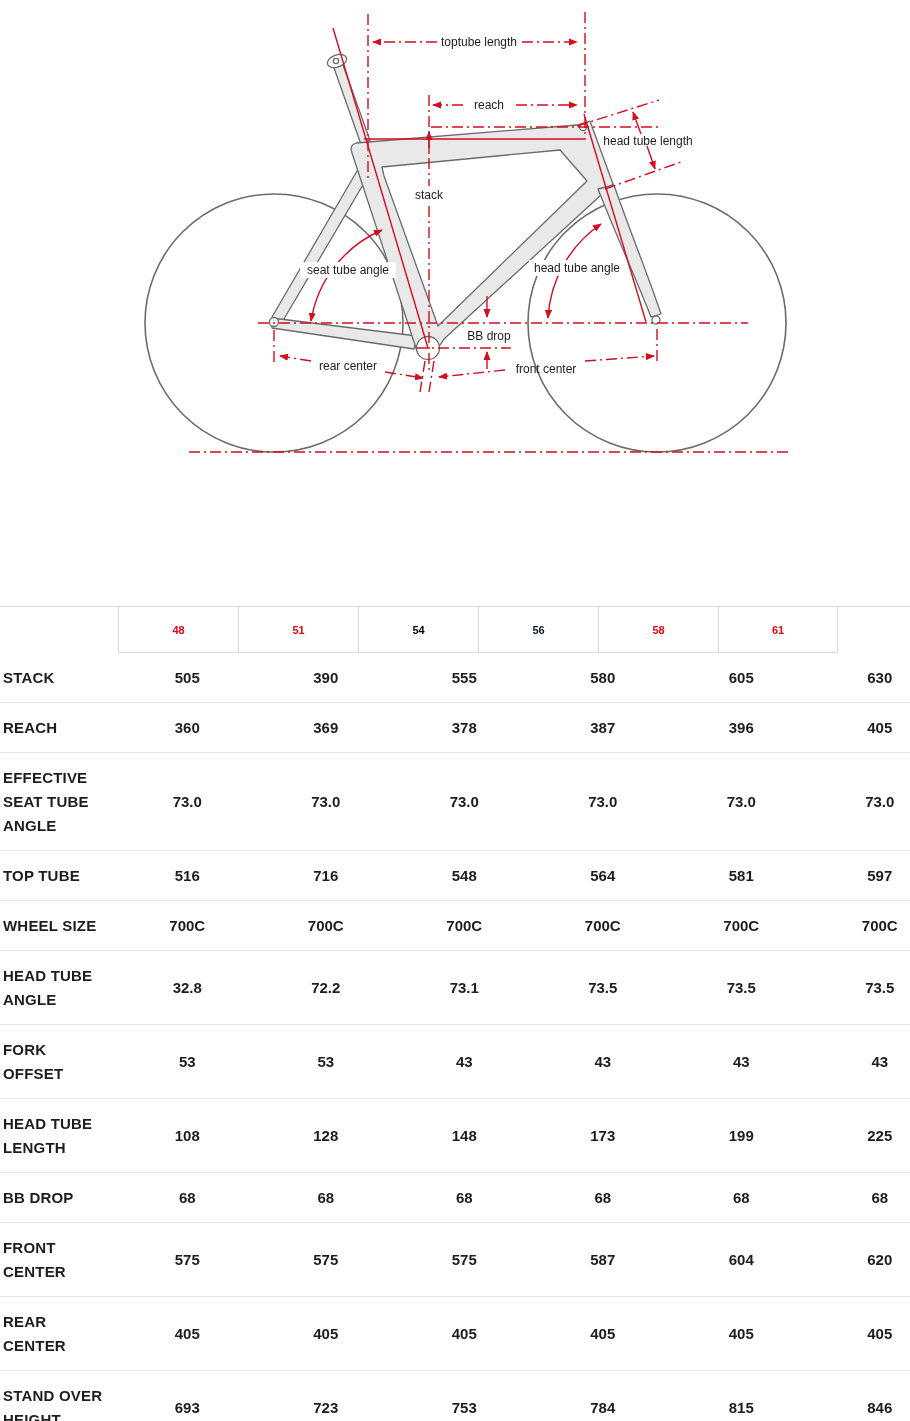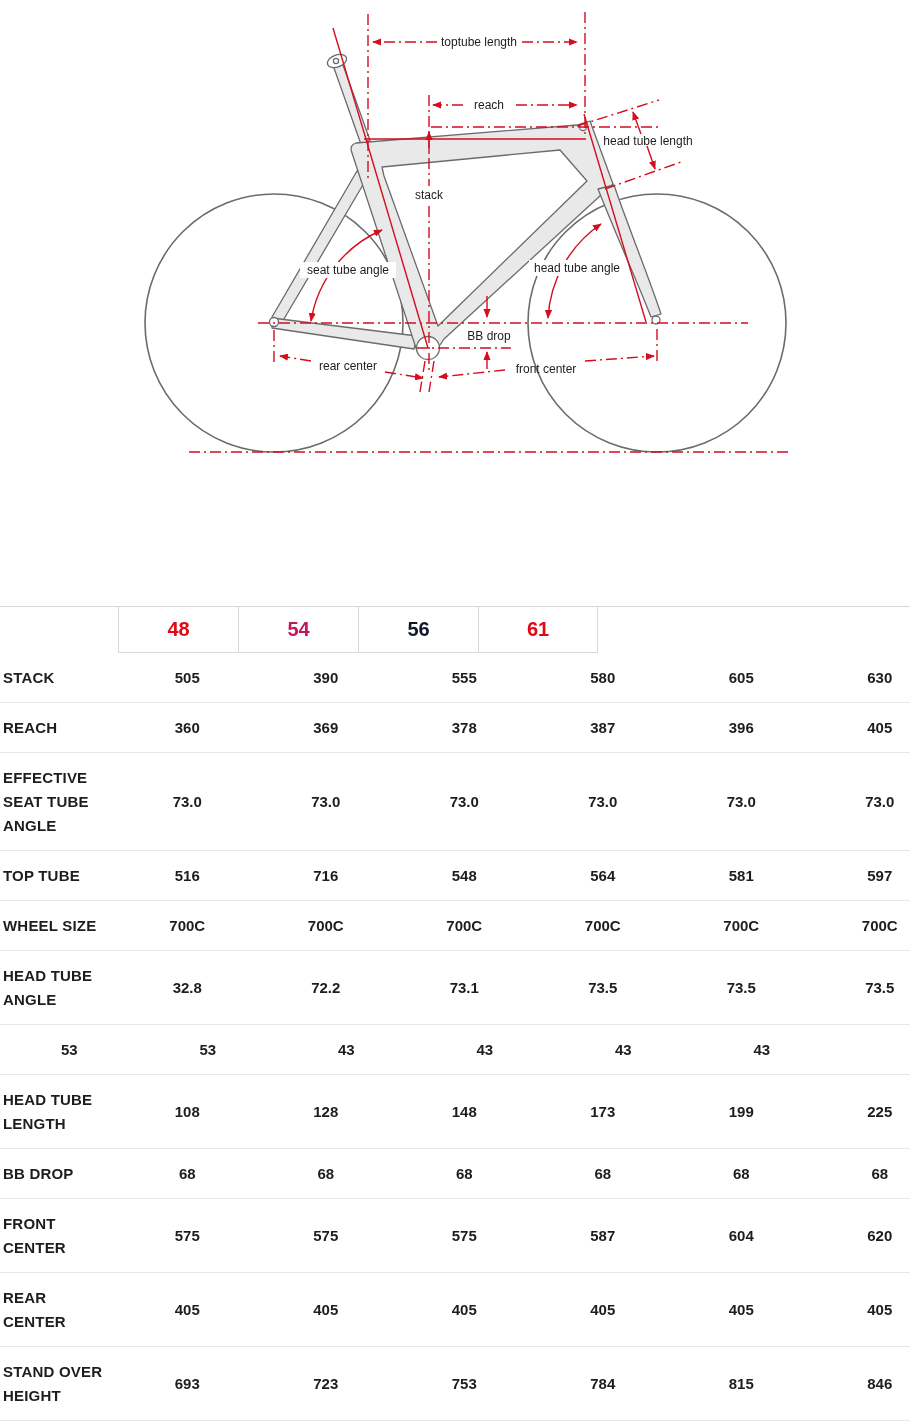--- a/index.html
+++ b/index.html
@@ -6,21 +6,21 @@
   body{width:910px;height:1421px;overflow:hidden;font-family:"Liberation Sans",sans-serif;color:#1d1d1d;}
   .diagram-wrap{width:738px;height:520px;}
   svg{display:block;}
   svg text{font-family:"Liberation Sans",sans-serif;font-size:12px;fill:#1d1d1d;}
 
   .geo-table{width:950px;margin-top:86px;}
   .thead{display:flex;align-items:stretch;height:47px;border-top:1px solid #d9d9d9;box-sizing:border-box;}
   .thead .spacer{width:118px;flex:0 0 auto;}
   .hcell{width:120px;flex:0 0 auto;display:flex;align-items:center;justify-content:center;
          border-left:1px solid #d9d9d9;border-bottom:1px solid #d9d9d9;box-sizing:border-box;
-         font-weight:bold;font-size:20px;}
+         font-weight:bold;font-size:11px;}
   .hcell:last-child{border-right:1px solid #d9d9d9;}
   .trow{display:flex;align-items:center;border-bottom:1px solid #e6e6e6;padding:12.5px 0;}
   .tlabel{width:118px;flex:0 0 auto;padding-left:3px;box-sizing:border-box;
           font-weight:bold;font-size:15px;line-height:24px;letter-spacing:.2px;}
   .tcell{width:138.5px;flex:0 0 auto;text-align:center;font-weight:bold;font-size:15px;line-height:24px;}
 </style>
 </head>
 <body>
 
 <div class="diagram-wrap">
@@ -113,22 +113,24 @@
     <text x="348" y="370">rear center</text>
     <text x="546" y="373">front center</text>
   </g>
 </svg>
 </div>
 
 <div class="geo-table">
   <div class="thead">
     <div class="spacer"></div>
     <div class="hcell" style="color:#e30613">48</div>
-    <div class="hcell" style="color:#be185d">54</div>
+    <div class="hcell" style="color:#e30613">51</div>
+    <div class="hcell" style="color:#000000">54</div>
     <div class="hcell" style="color:#0f172a">56</div>
+    <div class="hcell" style="color:#e30613">58</div>
     <div class="hcell" style="color:#e30613">61</div>
   </div>
   <div id="tbody">
       <div class="trow">
         <div class="tlabel">
           <div>STACK</div>
         </div>
         <div class="tcell">505</div>
         <div class="tcell">390</div>
         <div class="tcell">555</div>
@@ -188,20 +190,24 @@
           <div>ANGLE</div>
         </div>
         <div class="tcell">32.8</div>
         <div class="tcell">72.2</div>
         <div class="tcell">73.1</div>
         <div class="tcell">73.5</div>
         <div class="tcell">73.5</div>
         <div class="tcell">73.5</div>
       </div>
       <div class="trow">
+        <div class="tlabel">
+          <div>FORK</div>
+          <div>OFFSET</div>
+        </div>
         <div class="tcell">53</div>
         <div class="tcell">53</div>
         <div class="tcell">43</div>
         <div class="tcell">43</div>
         <div class="tcell">43</div>
         <div class="tcell">43</div>
       </div>
       <div class="trow">
         <div class="tlabel">
           <div>HEAD TUBE</div>

